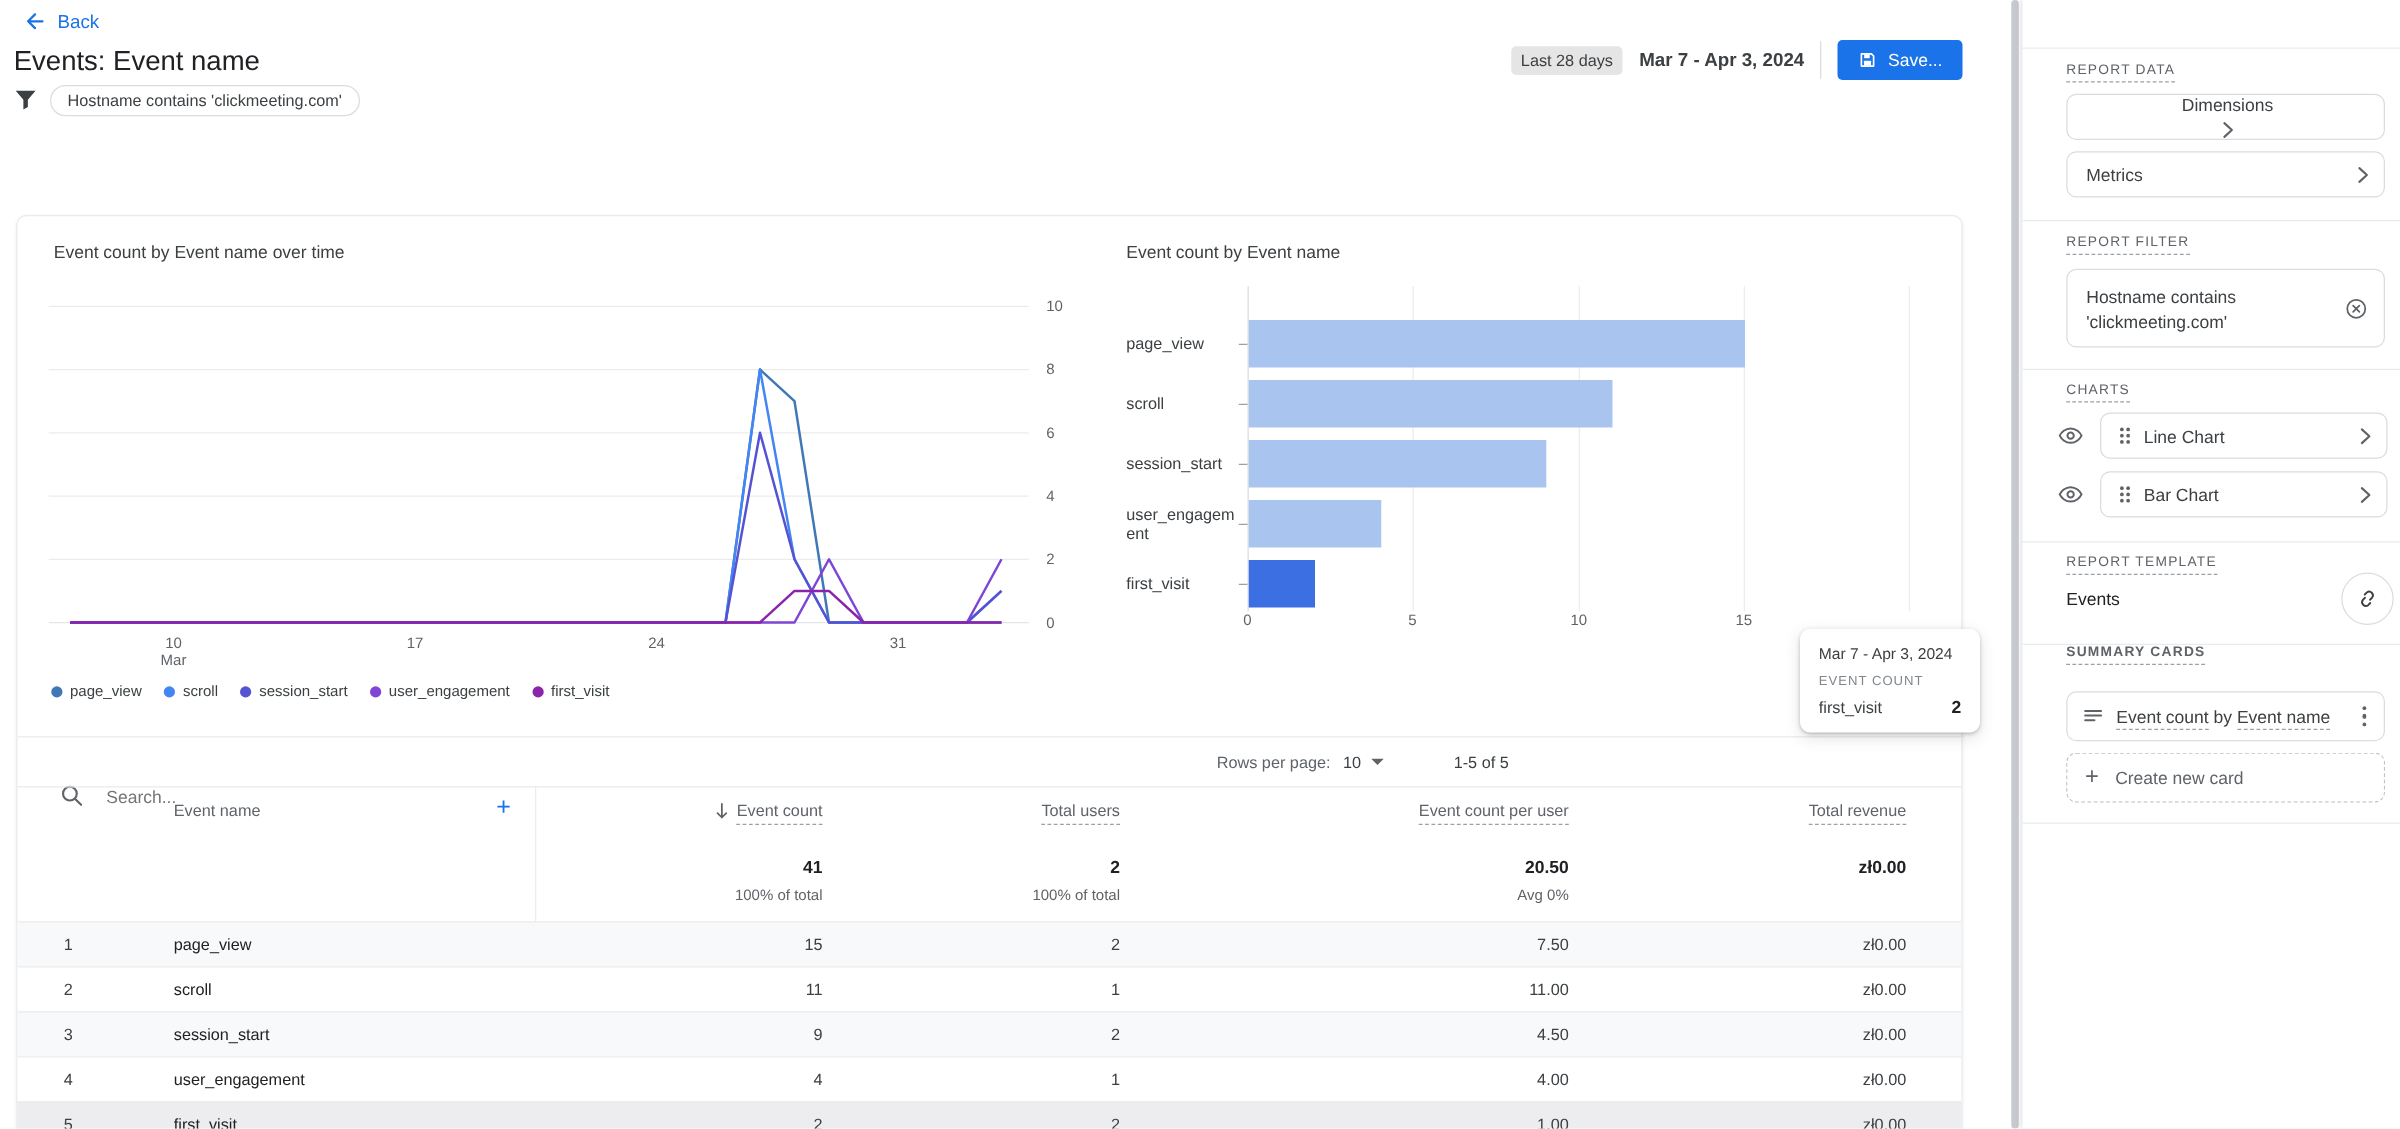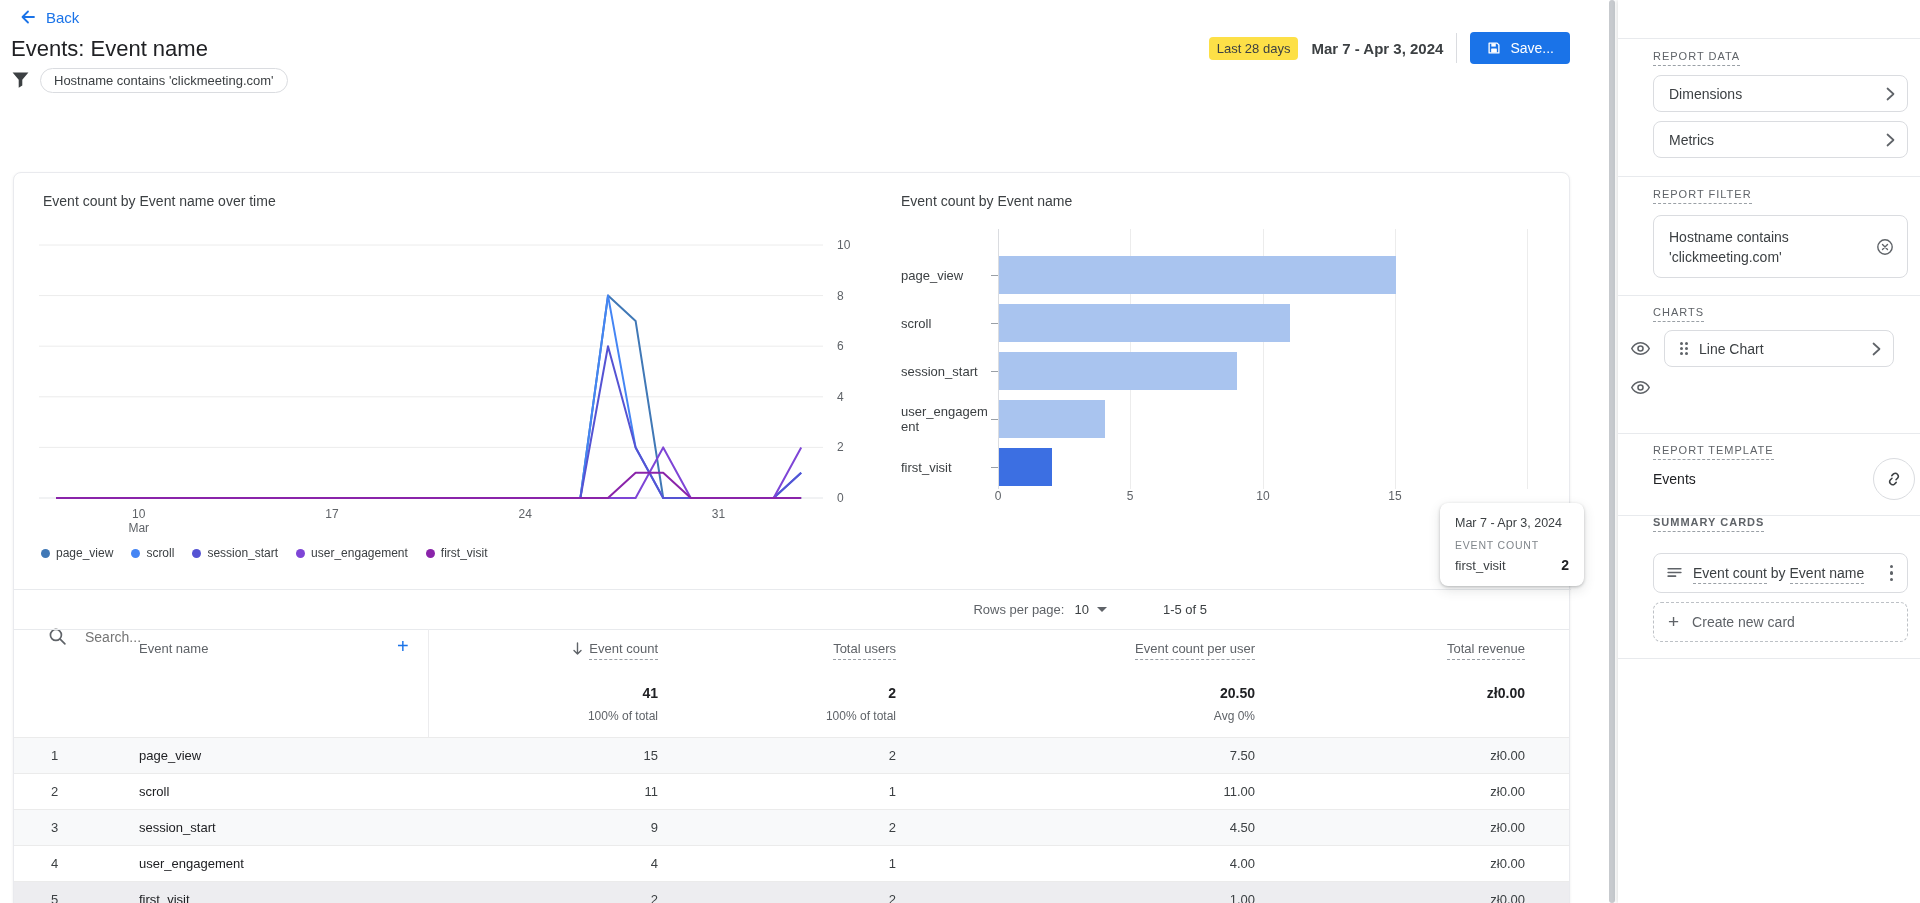--- a/index.html
+++ b/index.html
@@ -7,21 +7,21 @@
   .app { position:relative; width:1920px; height:903px; background:#fff; overflow:hidden; }
 
   
   .back-link { position:absolute; left:18px; top:8px; display:flex; align-items:center; gap:10px;
                color:#1a73e8; font-size:15px; font-weight:500; cursor:pointer; }
   .page-title { position:absolute; left:11px; top:36px; font-size:22px; color:#202124; }
   .filter-row { position:absolute; left:11px; top:68px; display:flex; align-items:center; gap:10px; }
   .filter-chip { border:1px solid #dadce0; border-radius:16px; padding:4px 13px; font-size:13px;
                  color:#3c4043; background:#fff; }
   .header-right { position:absolute; top:31px; right:350px; display:flex; align-items:center; gap:13px; height:34px; }
-  .preset-chip { background:#fde047; border-radius:4px; padding:4px 8px; font-size:13px; color:#3c4043; }
+  .preset-chip { background:#e5e5e5; border-radius:4px; padding:4px 8px; font-size:13px; color:#3c4043; }
   .date-range { font-size:15px; font-weight:700; color:#3c4043; }
   .vdiv { width:1px; height:30px; background:#dadce0; }
   .save-btn { display:flex; align-items:center; gap:8px; background:#1a73e8; color:#fff;
               border:none; border-radius:4px; padding:8px 16px; font-size:14px; font-weight:500;
               font-family:inherit; cursor:pointer; }
 
   
   .report-card { position:absolute; left:13px; top:172px; width:1557px; height:760px;
                  background:#fff; border:1px solid #e9eaee; border-radius:8px;
                  box-shadow:0 1px 3px rgba(60,64,67,.08); }
@@ -93,21 +93,21 @@
   .sb-title { font-size:16px; color:#202124; }
   .sb-div { position:absolute; left:0; width:100%; height:1px; background:#e8eaed; }
   .sb-label { position:absolute; left:35px; font-size:11px; letter-spacing:1px; color:#5f6368;
               border-bottom:1px dashed #9aa0a6; padding-bottom:3px; }
   .sb-card { position:absolute; left:35px; width:255px; height:37px; border:1px solid #dadce0; border-radius:8px;
              display:flex; align-items:center; padding:0 12px 0 15px; font-size:14px; color:#3c4043; cursor:pointer; background:#fff; }
   .sb-card .grow { flex:1; }
   .sb-filter-card { position:absolute; left:35px; top:215px; width:255px; height:63px; border:1px solid #dadce0;
                     border-radius:8px; display:flex; align-items:center; padding:0 12px 0 15px; }
   .sb-filter-text { flex:1; font-size:14px; color:#3c4043; line-height:20px; }
-  .chart-row { position:absolute; left:12px; display:flex; align-items:center; gap:13px;justify-content:space-between; }
+  .chart-row { position:absolute; left:28px; display:flex; align-items:center; gap:13px;justify-content:space-between; }
   .chart-row .sb-card { position:static; width:230px; gap:11px; }
   .drag-dots { display:grid; grid-template-columns:repeat(2,3px); grid-auto-rows:3px; gap:2px; }
   .drag-dots i { background:#5f6368; border-radius:50%; }
   .events-label { position:absolute; left:35px; top:471px; font-size:14px; color:#202124; }
   .circle-btn { position:absolute; left:255px; top:458px; width:42px; height:42px; border:1px solid #dadce0;
                 border-radius:50%; background:#fff; display:flex; align-items:center; justify-content:center; cursor:pointer; }
   .summary-card { position:absolute; left:35px; top:553px; width:255px; height:40px; border:1px solid #dadce0;
                   border-radius:8px; display:flex; align-items:center; gap:10px; padding:0 8px 0 12px; }
   .summary-label { flex:1; font-size:14px; color:#3c4043; white-space:nowrap; }
   .dashed-u { border-bottom:1px dashed #9aa0a6; padding-bottom:2px; }
@@ -328,21 +328,21 @@
     </div>
   </div>
 
   <div class="main-scrollbar"></div>
 
   <div class="sidebar">
     <div class="sb-div" style="top:38px;"></div>
 
     <span class="sb-label" style="top:50px;">REPORT DATA</span>
     <div id="report-data-cards">
-        <div class="sb-card" style="top: 75px;">
+        <div class="sb-card" style="top: 75px; flex-direction: column;">
           <span class="grow">Dimensions</span>
           <svg width="9" height="14" viewBox="0 0 9 14">
             <path d="M1.5 1.5 7.5 7l-6 5.5" fill="none" stroke="#5f6368" stroke-width="1.7" stroke-linecap="round" stroke-linejoin="round"></path>
           </svg>
         </div>
         <div class="sb-card" style="top: 121px;">
           <span class="grow">Metrics</span>
           <svg width="9" height="14" viewBox="0 0 9 14">
             <path d="M1.5 1.5 7.5 7l-6 5.5" fill="none" stroke="#5f6368" stroke-width="1.7" stroke-linecap="round" stroke-linejoin="round"></path>
           </svg>
@@ -380,20 +380,34 @@
             <svg width="9" height="14" viewBox="0 0 9 14">
               <path d="M1.5 1.5 7.5 7l-6 5.5" fill="none" stroke="#5f6368" stroke-width="1.7" stroke-linecap="round" stroke-linejoin="round"></path>
             </svg>
           </div>
         </div>
         <div class="chart-row" style="top: 377px;">
           <svg width="21" height="21" viewBox="0 0 20 20">
             <path d="M10 4.5c-4 0-7.2 3.1-8.3 5.5 1.1 2.4 4.3 5.5 8.3 5.5s7.2-3.1 8.3-5.5C17.2 7.6 14 4.5 10 4.5z" fill="none" stroke="#5f6368" stroke-width="1.5"></path>
             <circle cx="10" cy="10" r="2.4" fill="none" stroke="#5f6368" stroke-width="1.5"></circle>
           </svg>
+          <div class="sb-card">
+            <span class="drag-dots">
+              <i></i>
+              <i></i>
+              <i></i>
+              <i></i>
+              <i></i>
+              <i></i>
+            </span>
+            <span class="grow">Bar Chart</span>
+            <svg width="9" height="14" viewBox="0 0 9 14">
+              <path d="M1.5 1.5 7.5 7l-6 5.5" fill="none" stroke="#5f6368" stroke-width="1.7" stroke-linecap="round" stroke-linejoin="round"></path>
+            </svg>
+          </div>
         </div>
       </div>
 
     <div class="sb-div" style="top:433px;"></div>
     <span class="sb-label" style="top:444px;">REPORT TEMPLATE</span>
     <span class="events-label">Events</span>
     <button class="circle-btn">
       <svg width="20" height="20" viewBox="0 0 20 20">
         <path d="M8 12.2l-1.7 1.7a3 3 0 0 0 4.2 4.2l1.7-1.7" fill="none" stroke="#3c4043" stroke-width="1.5" stroke-linecap="round" transform="translate(0,-3)"></path>
         <path d="M12 7.8l1.7-1.7a3 3 0 0 0-4.2-4.2L7.8 3.6" fill="none" stroke="#3c4043" stroke-width="1.5" stroke-linecap="round" transform="translate(0,3)"></path>

